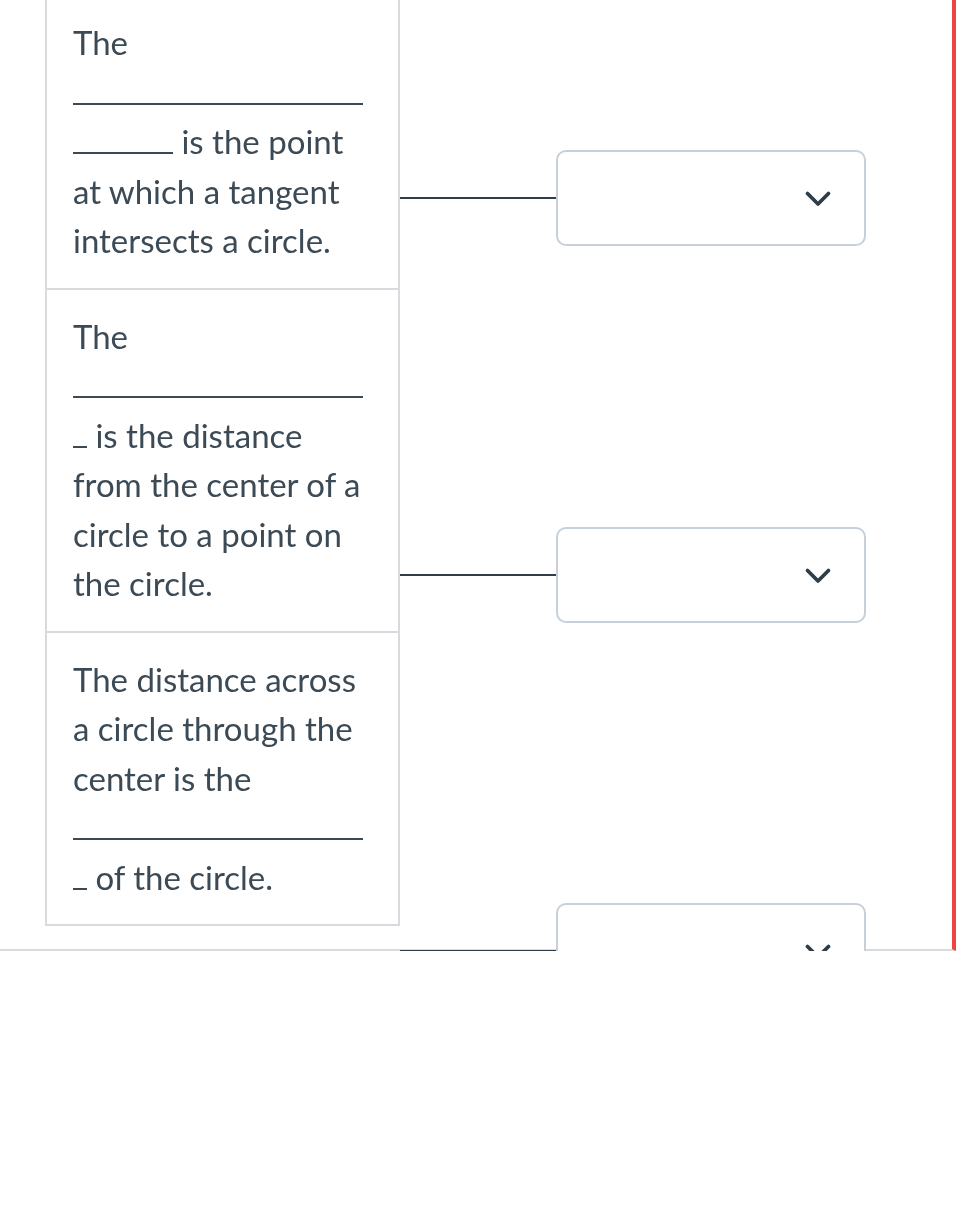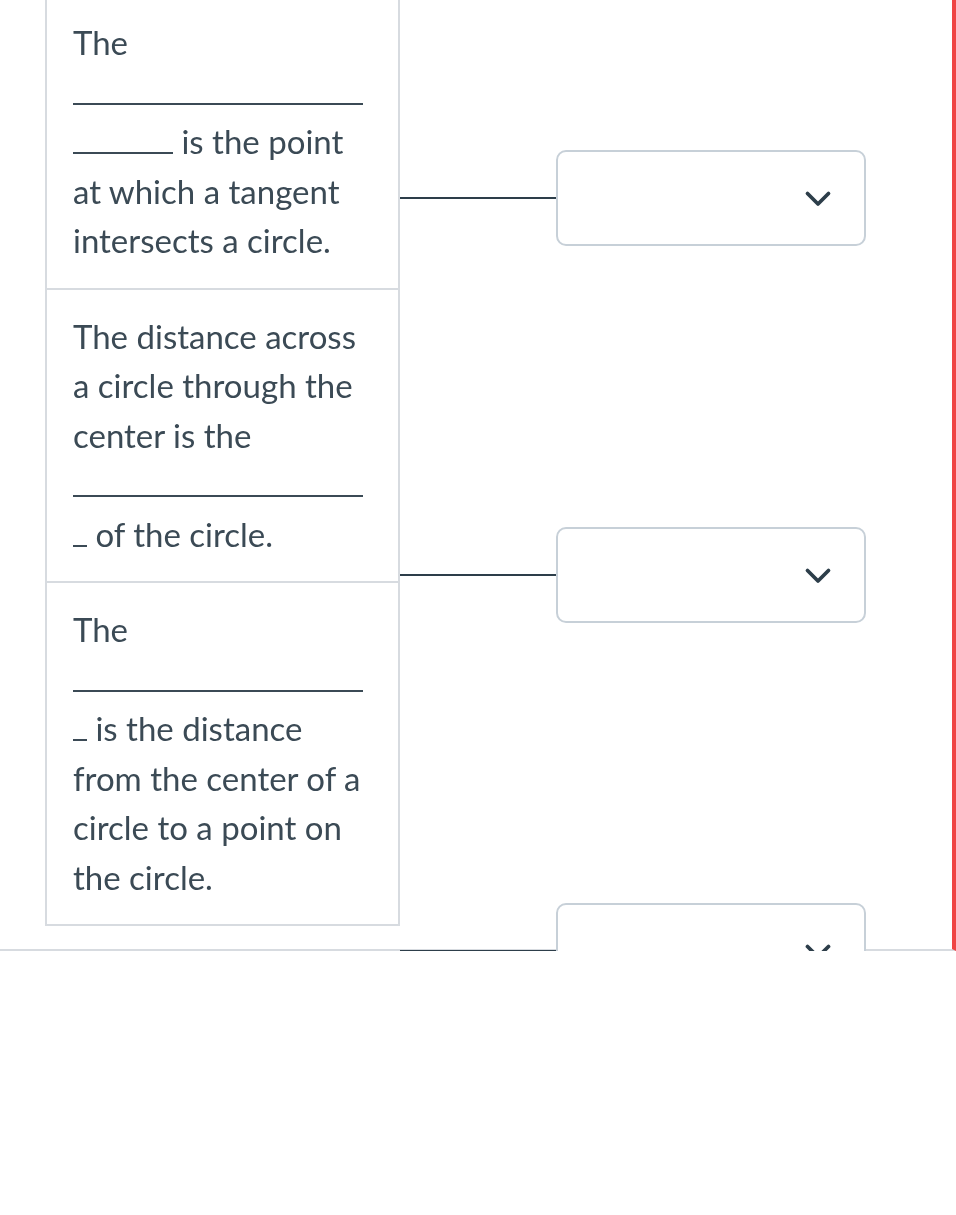--- a/index.html
+++ b/index.html
@@ -89,22 +89,22 @@
     stroke-linejoin: round;
   }
 </style>
 </head>
 <body>
 
 <div class="page">
 
   <div class="left-col">
     <div class="cell first">The <span class="blank-long"></span> <span class="blank-short"></span> is the point at which a tangent intersects a circle.</div>
+    <div class="cell">The <span class="blank-long"></span> <span class="tail"></span> is the distance from the center of a circle to a point on the circle.</div>
     <div class="cell">The distance across a circle through the center is the <span class="blank-long"></span> <span class="tail"></span> of the circle.</div>
-    <div class="cell">The <span class="blank-long"></span> <span class="tail"></span> is the distance from the center of a circle to a point on the circle.</div>
   </div>
 
   <div class="connector" style="left:400px; top:197px; width:156px;"></div>
   <div class="connector" style="left:400px; top:574px; width:156px;"></div>
   <div class="connector" style="left:400px; top:950px; width:156px;"></div>
 
   <div class="dropdown" style="left:556px; top:150px;">
     <span></span>
     <svg viewBox="0 0 24 24">
         <path d="M5 9l7 7 7-7"></path>

